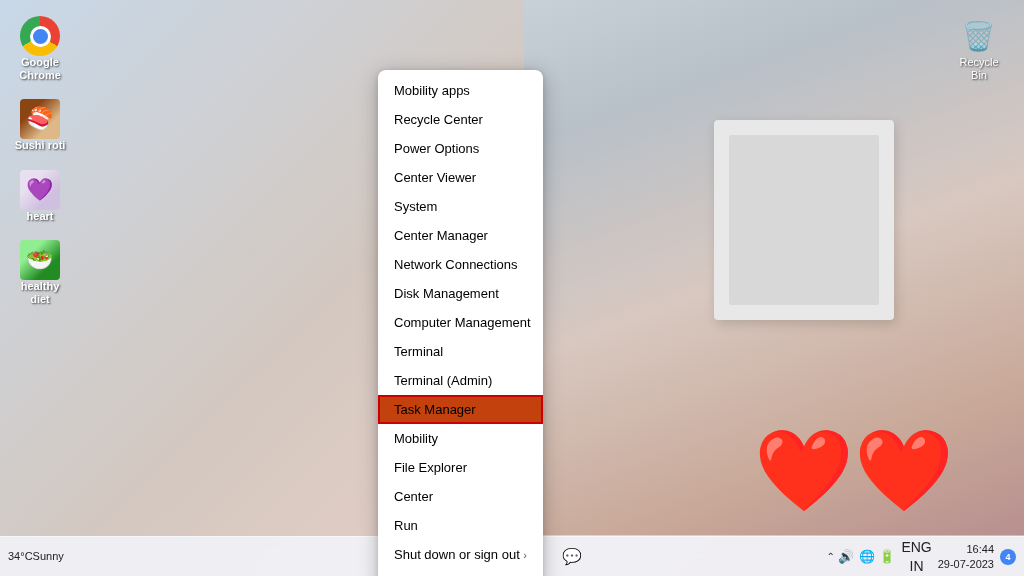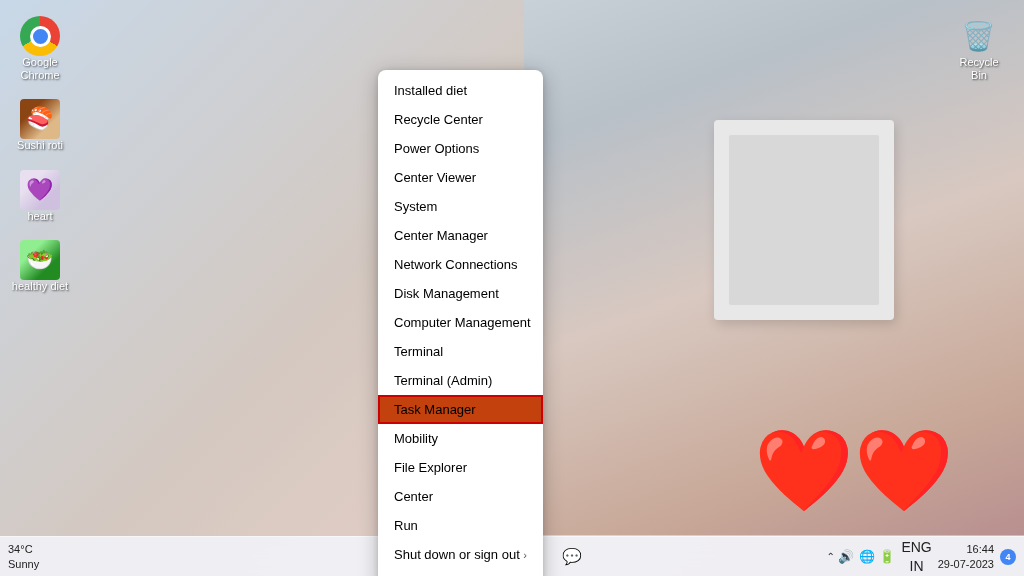--- a/index.html
+++ b/index.html
@@ -66,20 +66,21 @@
     }
 
     .desktop-icon {
       display: flex;
       flex-direction: column;
       align-items: center;
       cursor: pointer;
       padding: 6px;
       border-radius: 4px;
       width: 70px;
+      font-weight: bold;
     }
 
     .icon-label {
       font-size: 11px;
       color: #fff;
       text-align: center;
       text-shadow: 1px 1px 2px rgba(0,0,0,0.7);
       line-height: 1.2;
     }
 
@@ -149,21 +150,21 @@
     }
 
     .taskbar-left {
       display: flex;
       align-items: center;
       gap: 4px;
     }
 
     .taskbar-weather {
       display: flex;
-      flex-direction: column;
+      flex-direction: row;
       font-size: 11px;
       color: #222;
       line-height: 1.3;
       margin-right: 8px;
     }
 
     .taskbar-center {
       position: absolute;
       left: 50%;
       transform: translateX(-50%);
@@ -317,21 +318,21 @@
     </div>
   </div>
 
   <div class="recycle-bin">
     <div class="recycle-icon">🗑️</div>
     <span class="icon-label">Recycle Bin</span>
   </div>
 
   <div class="context-menu">
     <div class="menu-item">
-      <span>Installed diet</span>
+      <span>Mobility apps</span>
     </div>
     <div class="menu-item">
       <span>Recycle Center</span>
     </div>
     <div class="menu-item">
       <span>Power Options</span>
     </div>
     <div class="menu-item">
       <span>Center Viewer</span>
     </div>

